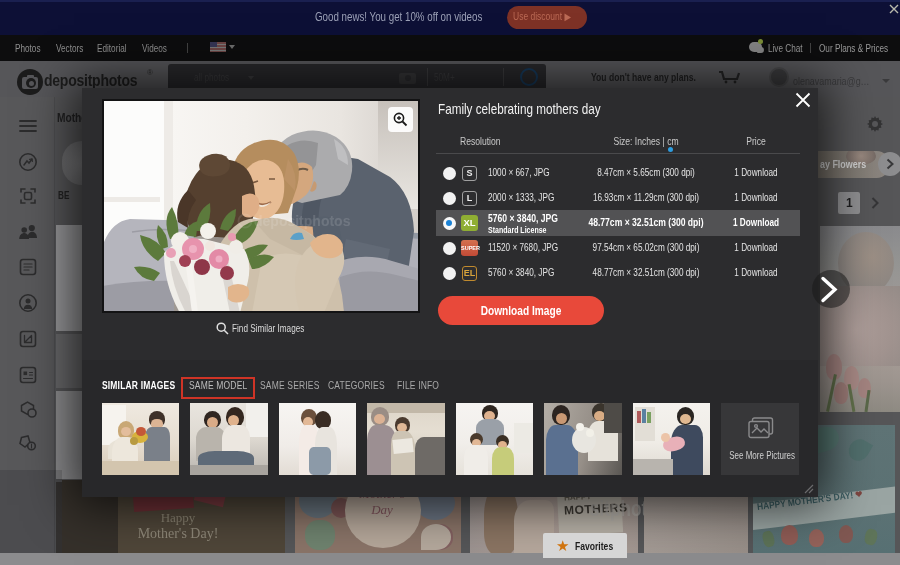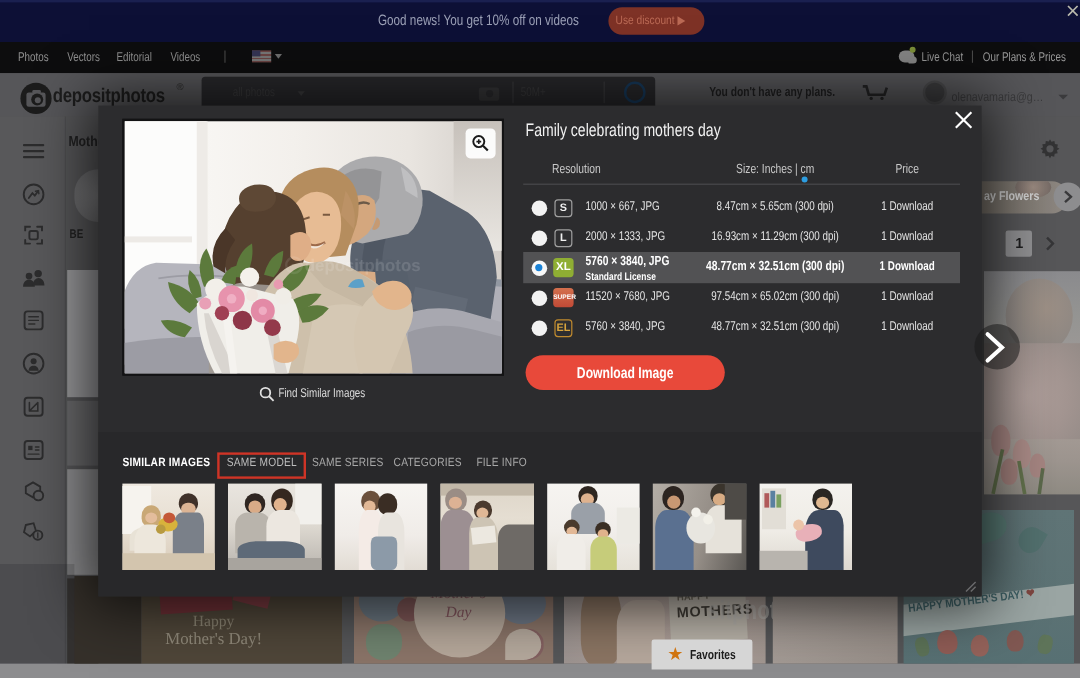--- a/index.html
+++ b/index.html
@@ -414,20 +414,30 @@
         <div class="abs" style="left:4px;top:8px;width:4px;height:12px;background:#b05a5a;"></div>
         <div class="abs" style="left:9px;top:6px;width:4px;height:14px;background:#5a80a0;"></div>
         <div class="abs" style="left:14px;top:9px;width:4px;height:11px;background:#7aa060;"></div>
         <div class="abs" style="left:44px;top:4px;width:17px;height:18px;background:#2a2622;border-radius:50% 50% 45% 45%;"></div>
         <div class="abs" style="left:47px;top:11px;width:11px;height:10px;background:#e0b890;border-radius:50%;"></div>
         <div class="abs" style="left:38px;top:22px;width:32px;height:50px;background:#3e4a5e;border-radius:35% 25% 0 0;"></div>
         <div class="abs" style="left:30px;top:34px;width:22px;height:14px;background:#e8b0b8;border-radius:45%;transform:rotate(-12deg);"></div>
         <div class="abs" style="left:28px;top:30px;width:9px;height:9px;background:#ecc4a8;border-radius:50%;"></div>
         <div class="abs" style="left:0;top:56px;width:40px;height:16px;background:#b8b4ae;"></div>
       </div>
+<div class="abs" style="left:639px;top:315px;width:78px;height:72px;background:#373739;">
+        <svg class="abs" style="left:27px;top:14px;" width="26" height="22" viewBox="0 0 26 22" fill="none" stroke="#8a8a8c" stroke-width="1.4">
+          <rect x="4.5" y="1" width="20" height="16" rx="2"></rect>
+          <rect x="1" y="4.5" width="20" height="16" rx="2" fill="#373739"></rect>
+          <path d="M4 16 l5-5 4 4 3-3 4 4"></path>
+          <circle cx="8" cy="9" r="1.4"></circle>
+        </svg>
+        <div class="abs tC" style="left:0;top:357px;"></div>
+        <div class="abs" style="left:0;top:42px;width:78px;text-align:center;"><span style="display:inline-block;transform:scaleX(0.8);color:#cfcfcf;font-size:10px;white-space:nowrap;">See More Pictures</span></div>
+      </div>
 </div>
 <div class="abs" style="left:812px;top:270px;width:38px;height:38px;background:rgba(25,25,25,0.55);border-radius:50%;"></div>
 <svg class="abs" style="left:820px;top:276px;" width="18" height="27" viewBox="0 0 18 27">
       <path d="M3 2.5 L15 13.5 L3 24.5" stroke="#fff" stroke-width="3.4" fill="none" stroke-linecap="round"></path>
     </svg>
 <div class="abs" style="left:543px;top:533px;width:84px;height:25px;background:#d6d6d6;border-radius:2px 2px 0 0;"></div>
 <div class="abs" style="left:556px;top:538px;width:15px;height:15px;color:#d0740f;font-size:15px;line-height:15px;">★</div>
 <div class="abs tL" style="left:575px;top:540px;color:#1c1c1c;font-size:11px;font-weight:bold;">Favorites</div>
 </div>
 </body></html>

